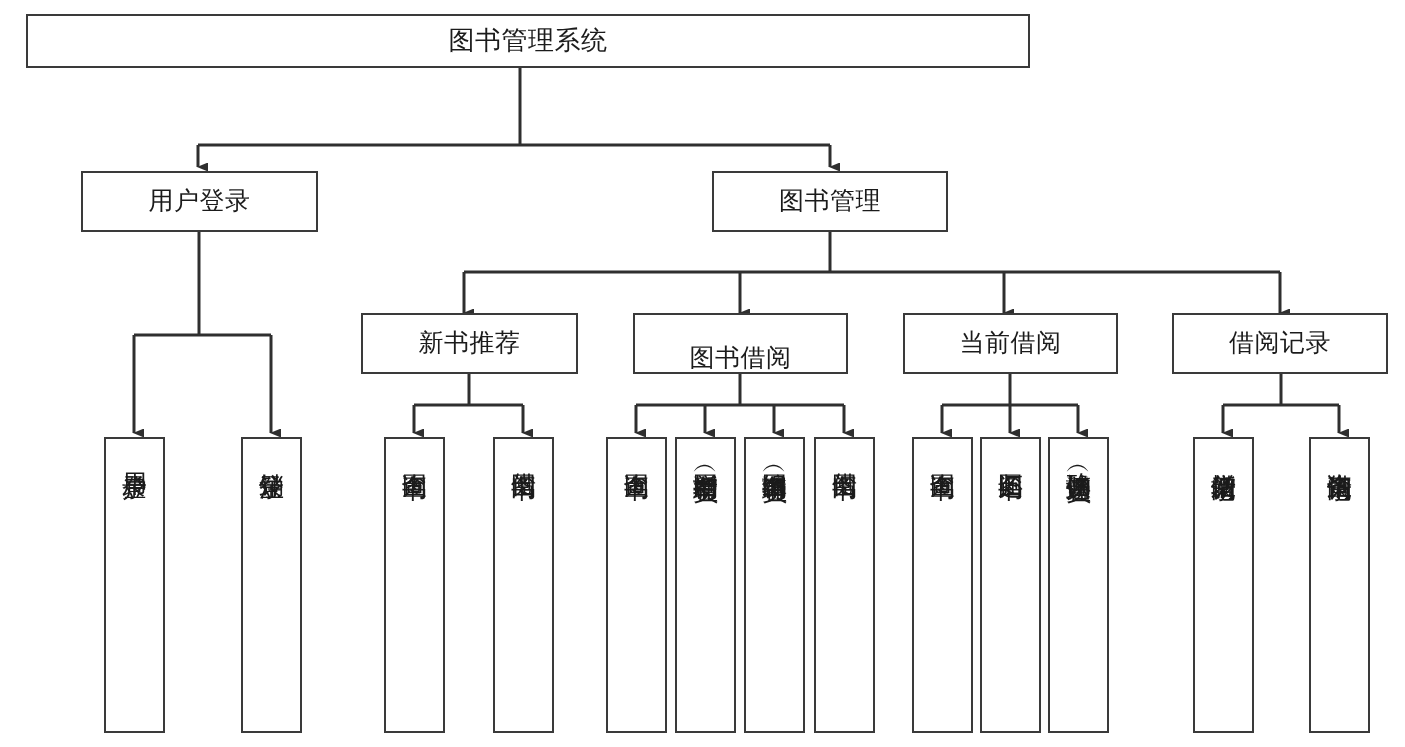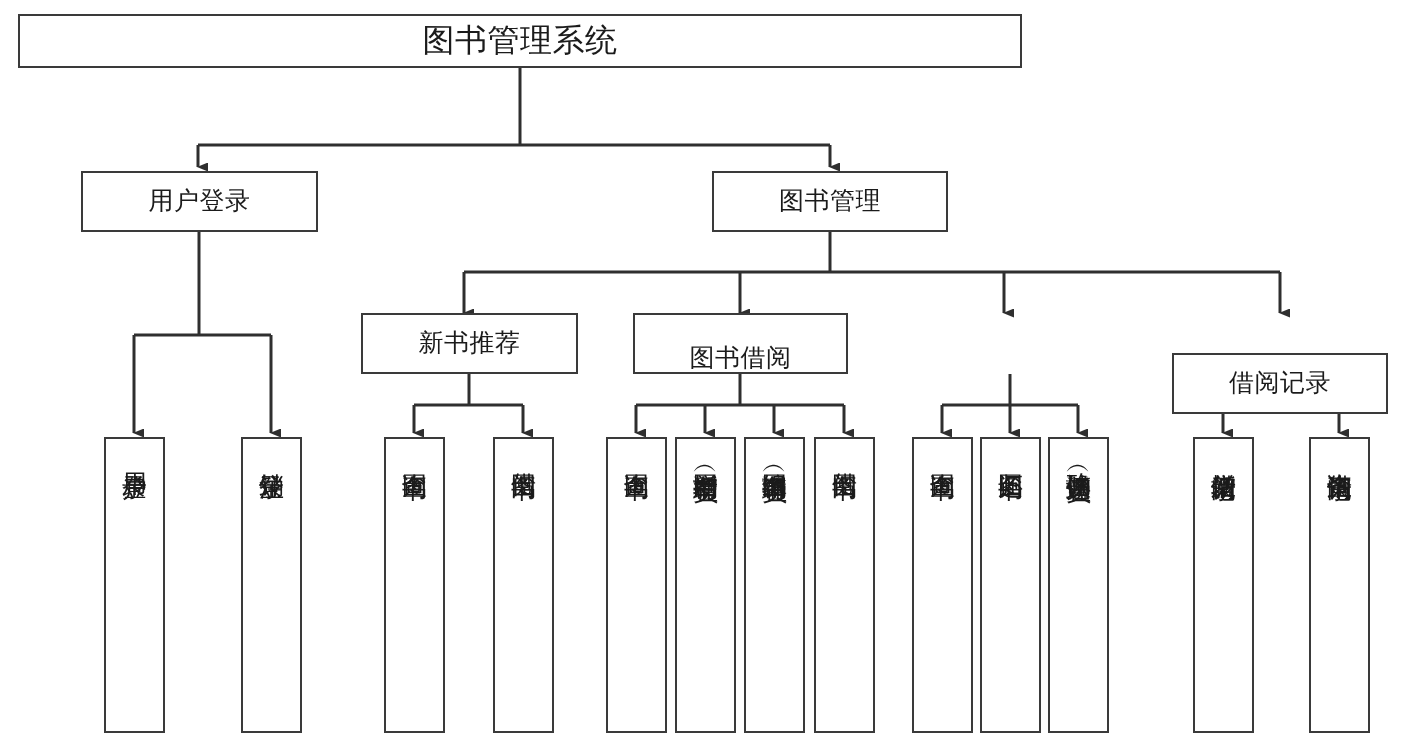--- a/index.html
+++ b/index.html
@@ -49,21 +49,22 @@
   .node.vert .vtext {
     writing-mode: vertical-rl;
     text-orientation: upright;
     font-size: 25px;
     line-height: 1.08;
     letter-spacing: 1px;
     white-space: nowrap;
     color: #1b1b1b;
   }
   #root-node {
-    font-size: 32px;
+    font-size: 26px;
+    margin-left: 8px;
   }
   .watermark {
     position: absolute;
     right: 8px;
     bottom: 6px;
     font-size: 19px;
     color: #b9b9b9;
     letter-spacing: 0.5px;
     white-space: nowrap;
   }
@@ -135,21 +136,24 @@
   <div class="node horiz" style="left:361px; top:313px; width:217px; height:61px;">
     <span>新书推荐</span>
   </div>
 
   <div class="node horiz" style="left:712px; top:171px; width:236px; height:61px;">
     <span>图书管理</span>
   </div>
   <div class="node horiz" style="left:633px; top:313px; width:215px; height:61px;align-items:flex-end;">
     <span>图书借阅</span>
   </div>
-  <div class="node horiz" style="left:1172px; top:313px; width:216px; height:61px;margin-top:40px;">
+  <div class="node horiz" style="left:903px; top:313px; width:215px; height:61px;">
+    <span>当前借阅</span>
+  </div>
+  <div class="node horiz" style="left:1172px; top:313px; width:216px; height:61px;">
     <span>借阅记录</span>
   </div>
 
   <div class="node vert" style="left:104px; top:437px; width:61px; height:296px;">
     <span class="vtext">用户登录</span>
   </div>
   <div class="node vert" style="left:241px; top:437px; width:61px; height:296px;">
     <span class="vtext">注销登录</span>
   </div>
 

